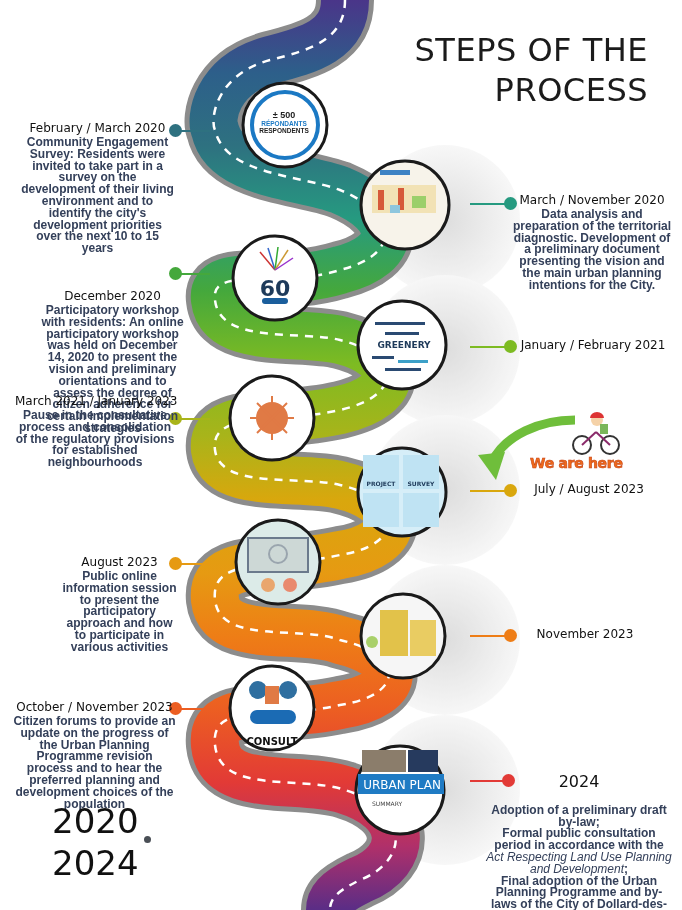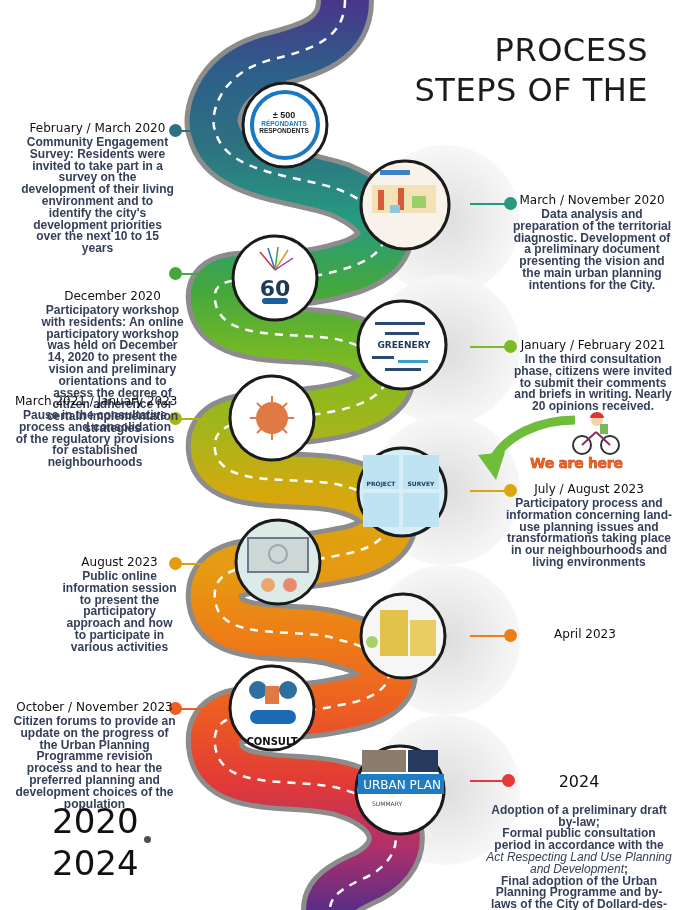--- a/index.html
+++ b/index.html
@@ -151,22 +151,22 @@
     <circle cx="610" cy="445" r="9" fill="none" stroke="#333" stroke-width="2"></circle>
     <line x1="582" y1="445" x2="596" y2="432" stroke="#8a2a6a" stroke-width="2"></line>
     <line x1="596" y1="432" x2="610" y2="445" stroke="#8a2a6a" stroke-width="2"></line>
     <circle cx="597" cy="420" r="6" fill="#f5d2a8"></circle>
     <path d="M590 418 a7 6 0 0 1 14 0 z" fill="#d33"></path>
     <rect x="600" y="424" width="8" height="10" fill="#7ab65a"></rect>
   </g>
 </svg>
 
 <div class="title">
+  <div>STEPS OF THE</div>
   <div>PROCESS</div>
-  <div>STEPS OF THE</div>
 </div>
 
 <div class="rsp">
   <div class="n">± 500</div>
   <div class="fr">RÉPONDANTS</div>
   <div class="en">RESPONDENTS</div>
 </div>
 
 <div class="here">We are here</div>
 
@@ -210,40 +210,38 @@
   <div class="desc">Data analysis and preparation of the territorial diagnostic. Development of a preliminary document presenting the vision and the main urban planning intentions for the City.</div>
 </div>
 
 <div class="step" style="left:40px;top:265px;width:145px;margin-top:24px;">
   <div class="date">December 2020</div>
   <div class="desc">Participatory workshop with residents: An online participatory workshop was held on December 14, 2020 to present the vision and preliminary orientations and to assess the degree of citizen adherence for certain implementation strategies</div>
 </div>
 
 <div class="step" style="left:508px;top:338px;width:170px;">
   <div class="date">January / February 2021</div>
-  <div class="desc">In the third consultation phase, citizens were invited to submit their comments and briefs in writing. Nearly 20 opinions received.</div>
 </div>
 
 <div class="step" style="left:15px;top:394px;width:160px;">
   <div class="date">March 2021 / January 2023</div>
   <div class="desc">Pause in the consultative process and consolidation of the regulatory provisions for established neighbourhoods</div>
 </div>
 
 <div class="step" style="left:505px;top:482px;width:168px;">
   <div class="date">July / August 2023</div>
-  <div class="desc">Participatory process and information concerning land-use planning issues and transformations taking place in our neighbourhoods and living environments</div>
 </div>
 
 <div class="step" style="left:62px;top:555px;width:115px;">
   <div class="date">August 2023</div>
   <div class="desc">Public online information session to present the participatory approach and how to participate in various activities</div>
 </div>
 
 <div class="step" style="left:510px;top:627px;width:150px;">
-  <div class="date">April 2023</div>
+  <div class="date">November 2023</div>
 </div>
 
 <div class="step" style="left:12px;top:700px;width:165px;">
   <div class="date">October / November 2023</div>
   <div class="desc">Citizen forums to provide an update on the progress of the Urban Planning Programme revision process and to hear the preferred planning and development choices of the population</div>
 </div>
 
 <div class="step big" style="left:484px;top:772px;width:190px;">
   <div class="date">2024</div>
   <div class="desc">

